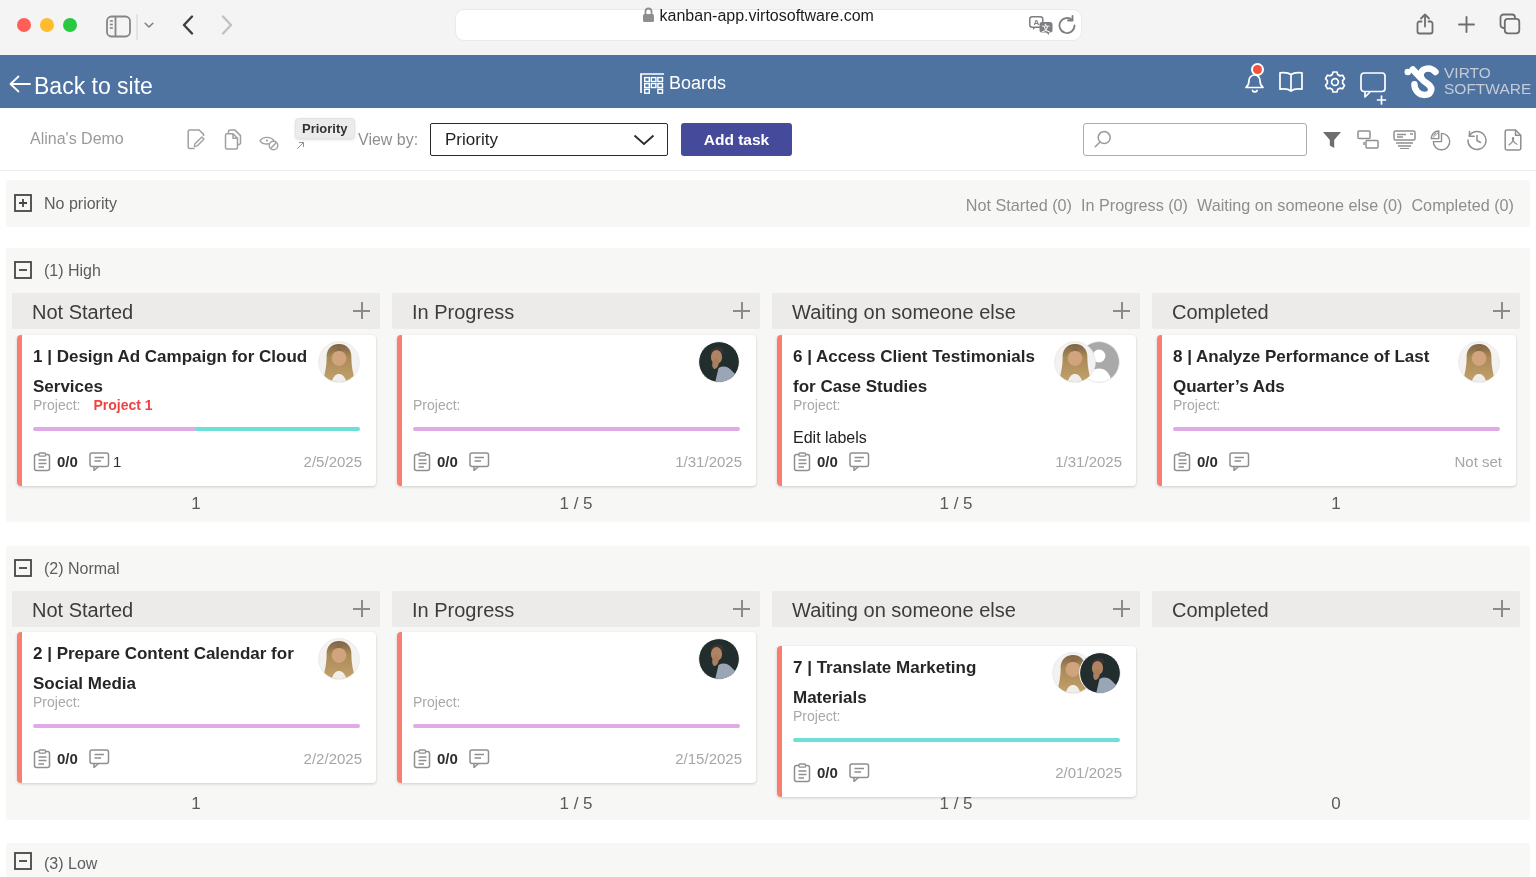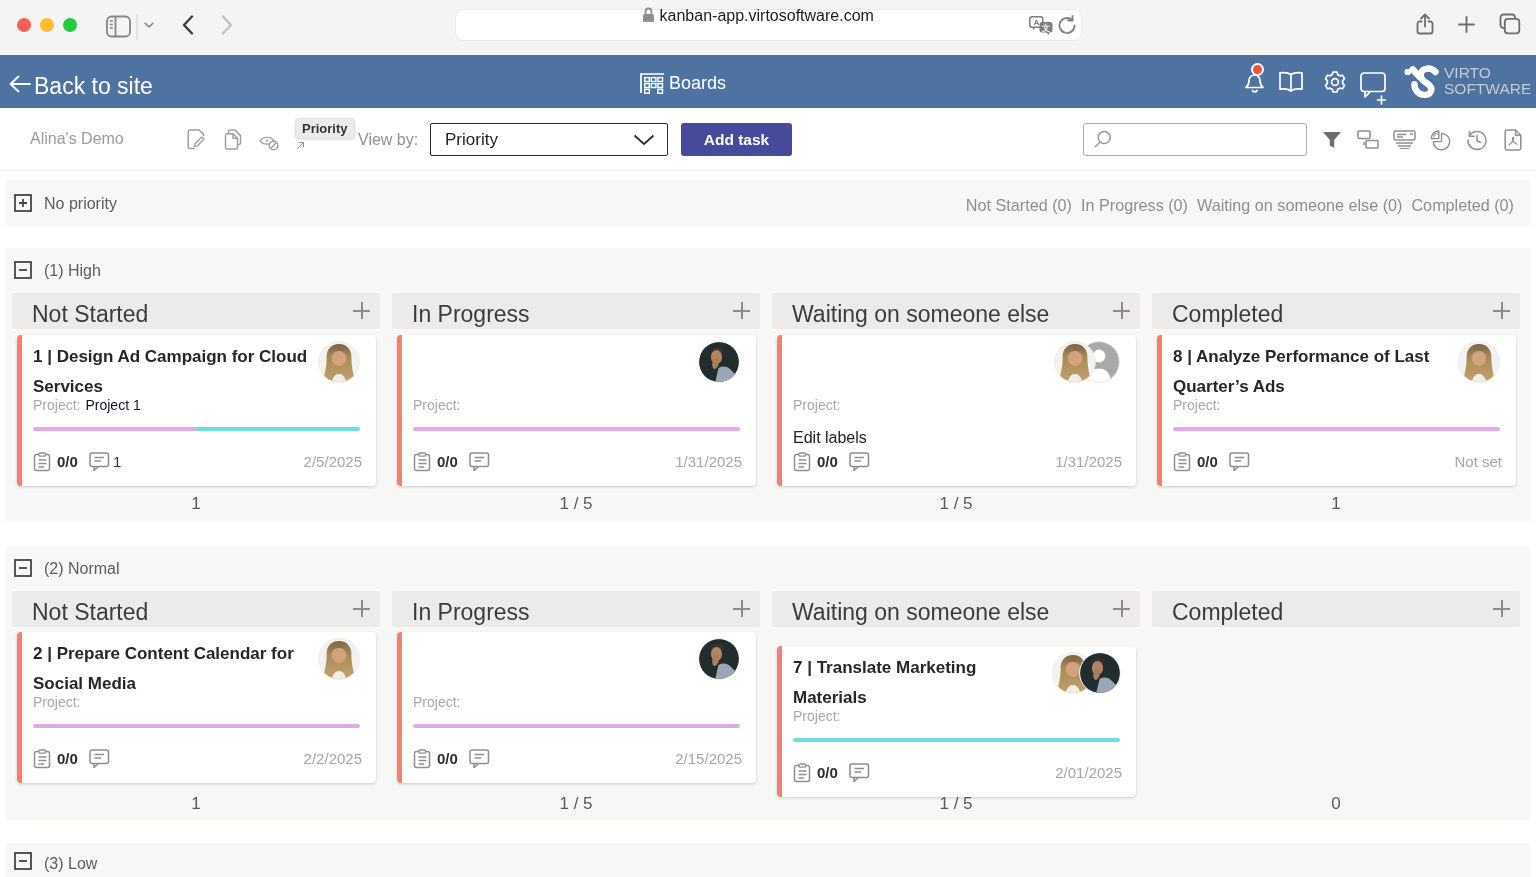--- a/index.html
+++ b/index.html
@@ -30,30 +30,30 @@
 #addtask { position:absolute; left:681px; top:15px; width:111px; height:33px; background:#454b9a;
   border-radius:3px; color:#fff; font-size:15.5px; font-weight:bold; text-align:center; line-height:33px; }
 #search { position:absolute; left:1083px; top:15px; width:224px; height:33px; border:1.4px solid #ababab;
   border-radius:3px; background:#fff; }
 
 .secband { position:absolute; left:6px; width:1524px; background:#f7f7f6; border-radius:2px; }
 .sechead { position:absolute; left:8px; font-size:16px; color:#5d5d5d; }
 .statuses { position:absolute; right:16px; font-size:16.2px; color:#8e8e8e; }
 .col { position:absolute; width:368px; }
 .colhead { position:absolute; left:0; top:0; width:368px; height:36px; background:#ecebe9; border-radius:2px; }
-.colhead .t { position:absolute; left:20px; top:8px; font-size:23px; color:#3c3c3c; }
+.colhead .t { position:absolute; left:20px; top:8px; font-size:20px; color:#3c3c3c; }
 .colcount { position:absolute; width:368px; text-align:center; font-size:17px; color:#5a5a5a; }
 .card { position:absolute; width:359px; height:151px; background:#fff; border-radius:4px;
   box-shadow:0 1px 3px rgba(0,0,0,.18); }
 .rstrip { position:absolute; left:0px; top:0px; width:5px; height:151px; background:#f97e70;
   border-radius:4px 0 0 4px; }
 .card .title { position:absolute; left:16px; top:7px; width:320px; font-size:17px; font-weight:bold;
   color:#262626; line-height:30px; }
 .card .proj { position:absolute; left:16px; top:62px; font-size:14px; color:#a8a8a8; }
-.card .proj b { color:#0f172a; font-weight:normal; margin-left:5px; }
+.card .proj b { color:#ef4444; font-weight:bold; margin-left:13px; }
 .card .bar { position:absolute; left:16px; top:92px; width:327px; height:4px; border-radius:2px; }
 .card .foot { position:absolute; left:16px; top:117px; height:20px; }
 .card .cnt { position:absolute; top:1px; font-size:15px; font-weight:bold; color:#2e2e2e; }
 .card .date { position:absolute; right:14px; top:118px; font-size:15px; color:#a6a6a6; }
 .avatar { position:absolute; top:6px; }
 .plus { position:absolute; right:10px; top:9px; width:17px; height:17px; }
 .plus::before { content:""; position:absolute; left:7.5px; top:0; width:2px; height:17px; background:#8a8a8a; }
 .plus::after  { content:""; position:absolute; left:0; top:7.5px; width:17px; height:2px; background:#8a8a8a; }
 svg { display:block; }
 .icon { position:absolute; }
@@ -350,20 +350,21 @@
     <div class="colcount" style="top:201px;">1&nbsp;/&nbsp;5</div>
   </div>
 
   <div class="col" style="left:766px; top:45px;">
     <div class="colhead">
         <span class="t">Waiting on someone else</span>
         <span class="plus"></span>
       </div>
     <div class="card" style="left:5px; top:42px;">
       <div class="rstrip"></div>
+      <div class="title">6 | Access Client Testimonials<br>for Case Studies</div>
       <div class="avatar" style="right:16px;">
           <svg width="42" height="42" viewBox="0 0 42 42">
             <defs>
               <clipPath id="cp">
                 <circle cx="21" cy="21" r="20"></circle>
               </clipPath>
             </defs>
             <circle cx="21" cy="21" r="20.4" fill="#a9a9a9" stroke="#ededed" stroke-width="0.8"></circle>
             <g clip-path="url(#cp)">
               <circle cx="21" cy="15" r="6.4" fill="#fff"></circle>

